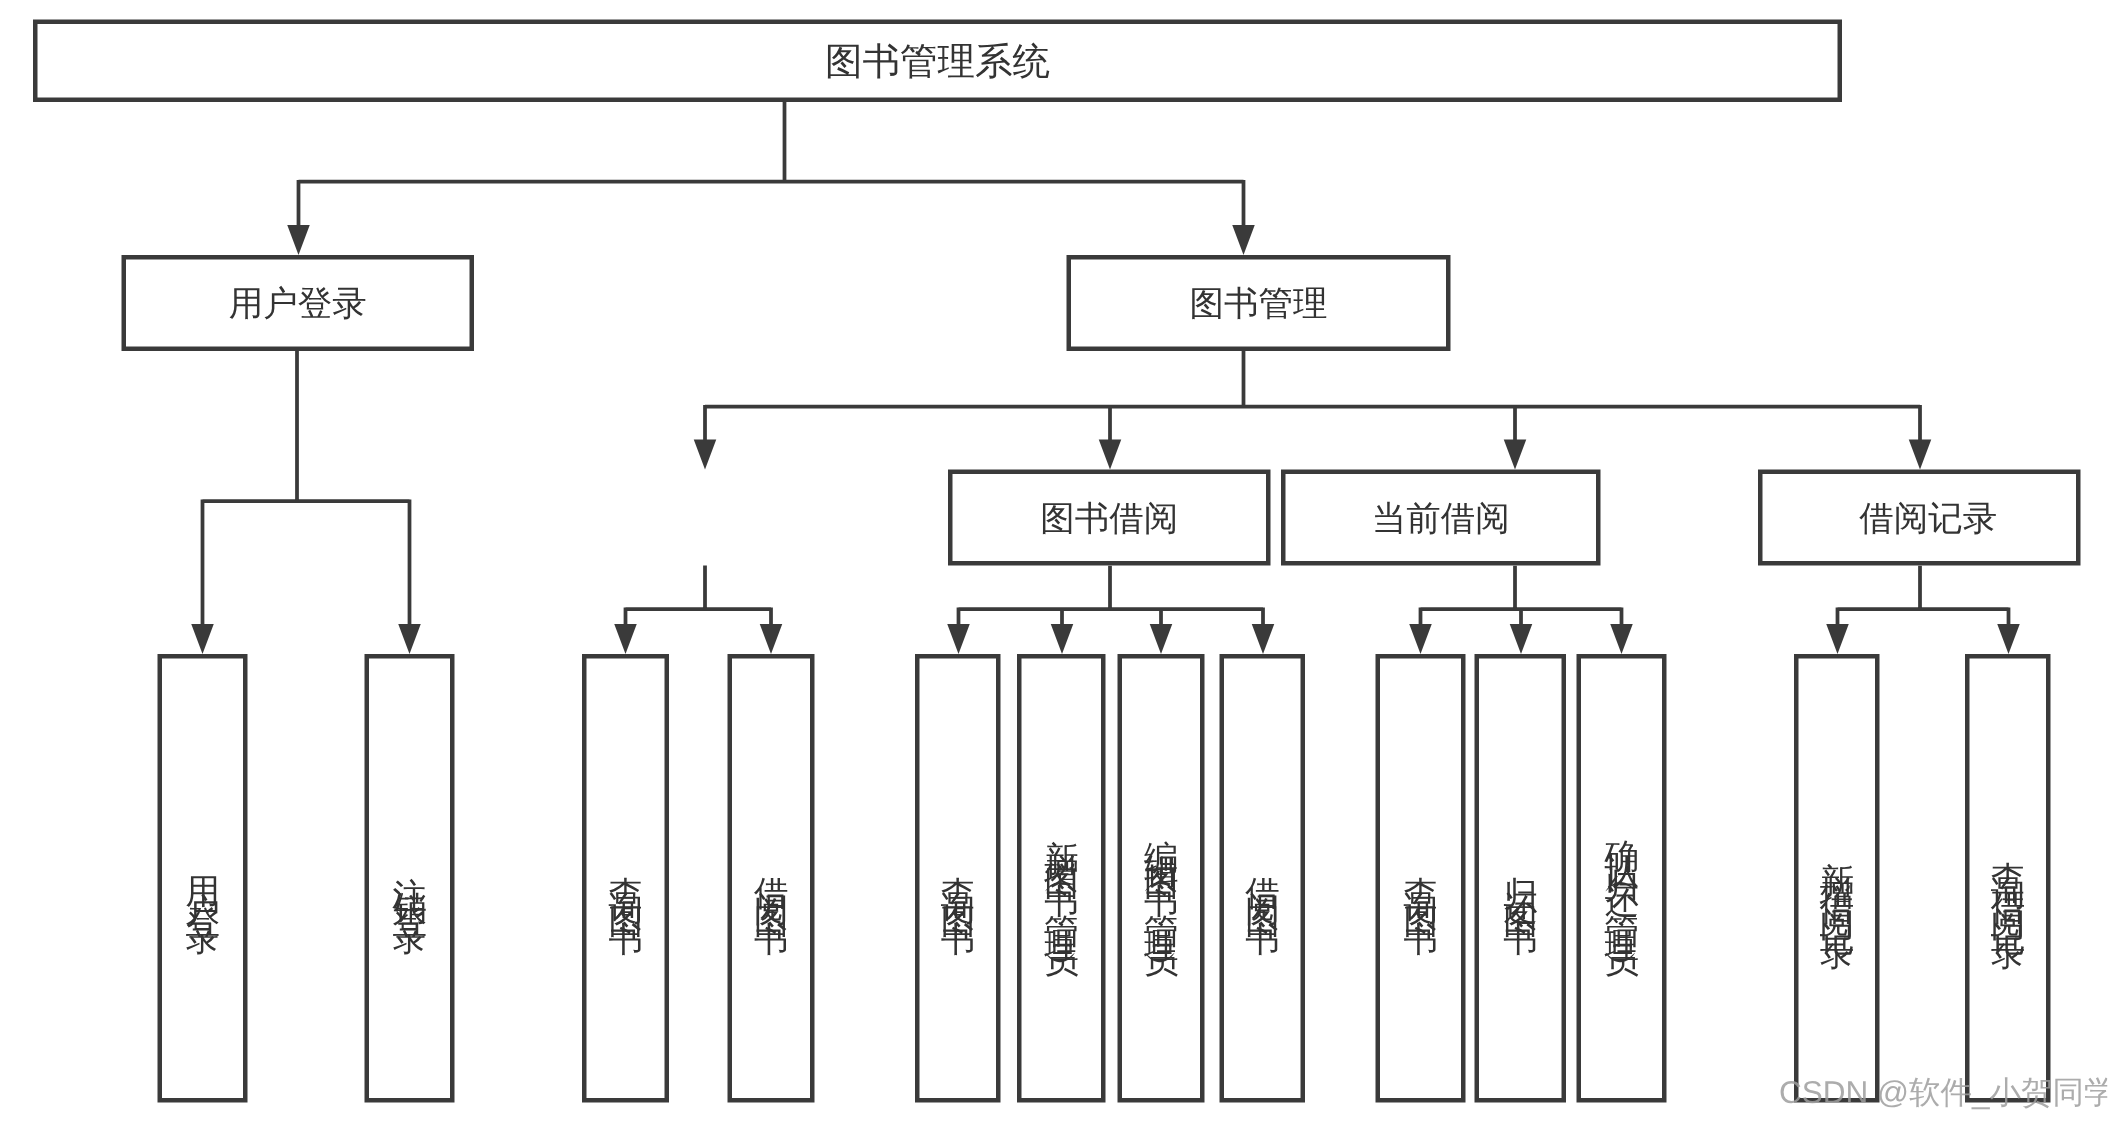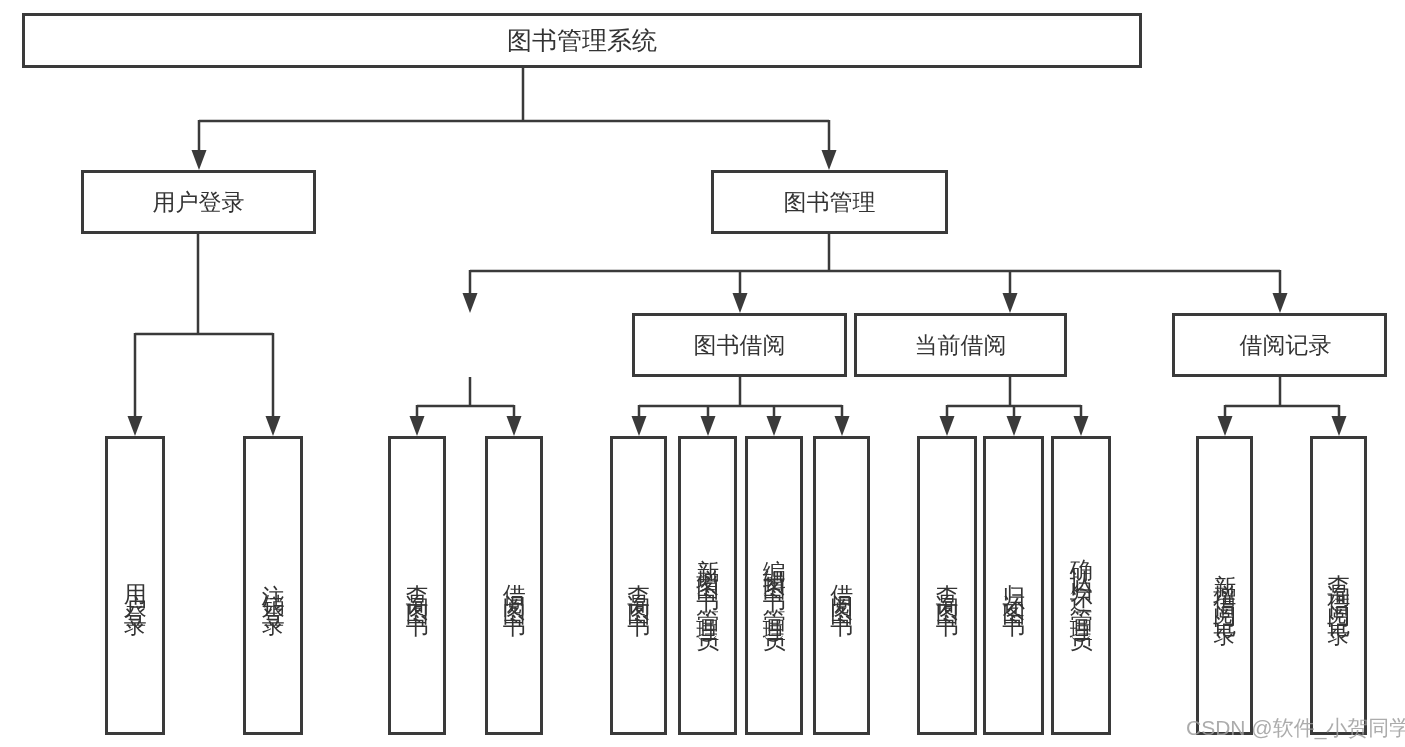--- a/index.html
+++ b/index.html
@@ -29,29 +29,29 @@
     background: #ffffff;
     border: 3px solid #3a3a3a;
     display: flex;
     align-items: center;
     justify-content: center;
     color: #333333;
     text-align: center;
     z-index: 2;
   }
   .root {
-    left: 22px; top: 13px; width: 1120px; height: 55px;
+    left: 22px; top: 13px; width: 1206px; height: 55px;
     font-size: 25px;
   }
   .lvl {
     height: 64px;
     font-size: 23px;
   }
   .l2a { left: 81px;  top: 170px; width: 235px; }
-  .l2b { left: 711px; top: 170px; width: 237px; }
+  .l2b { left: 711px; top: 170px; width: 256px; }
   .l3a { left: 362px;  top: 313px; width: 215px; }
   .l3b { left: 632px;  top: 313px; width: 215px; }
   .l3c { left: 854px;  top: 313px; width: 213px; }
   .l3d { left: 1172px; top: 313px; width: 215px; padding-left: 12px; }
   .leaf {
     top: 436px;
     height: 299px;
     font-size: 23px;
   }
   .leaf > span {

